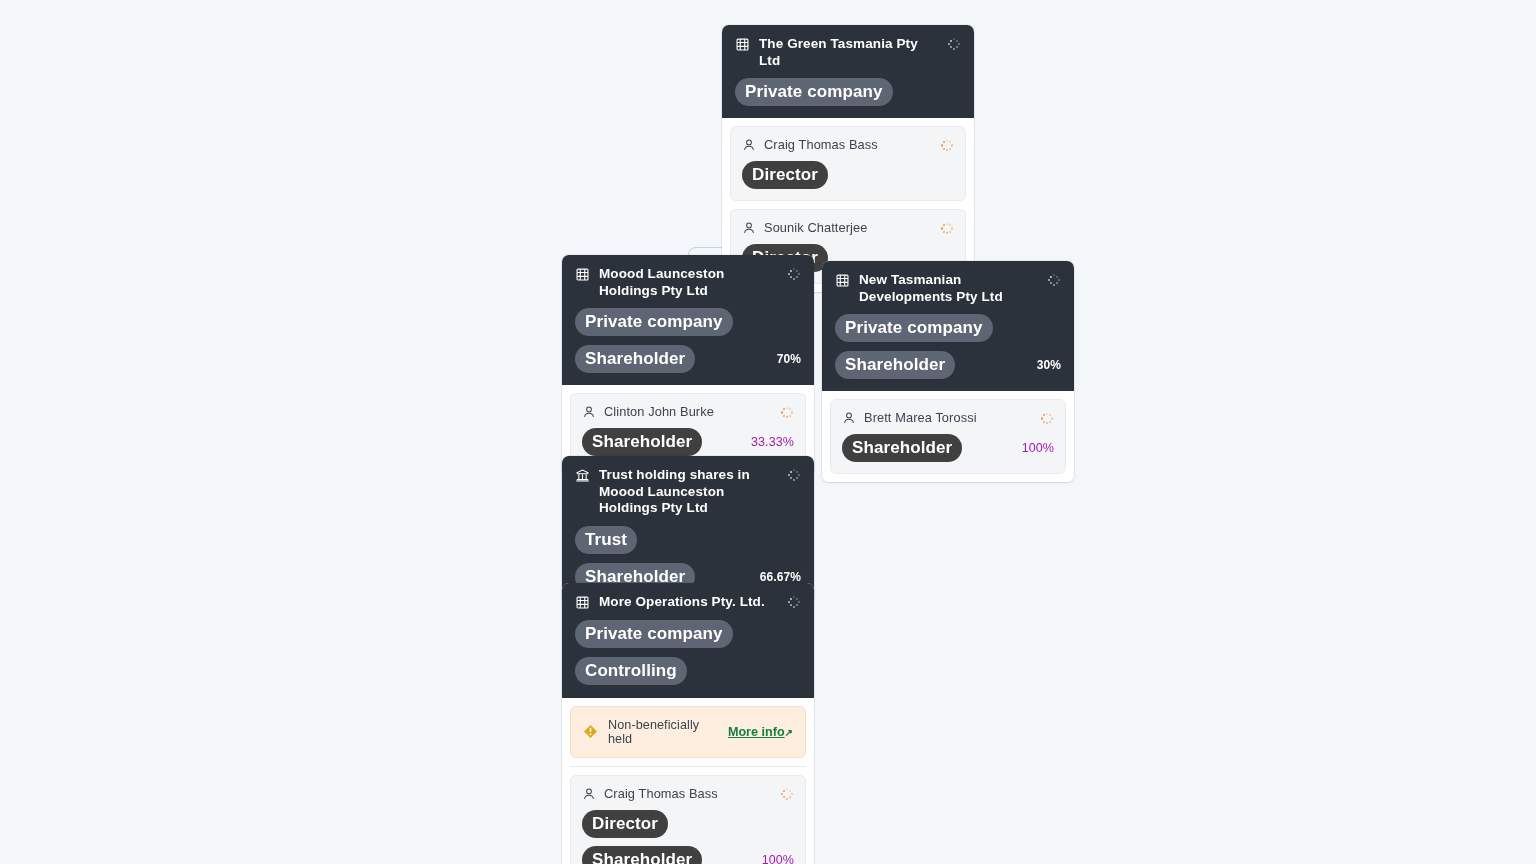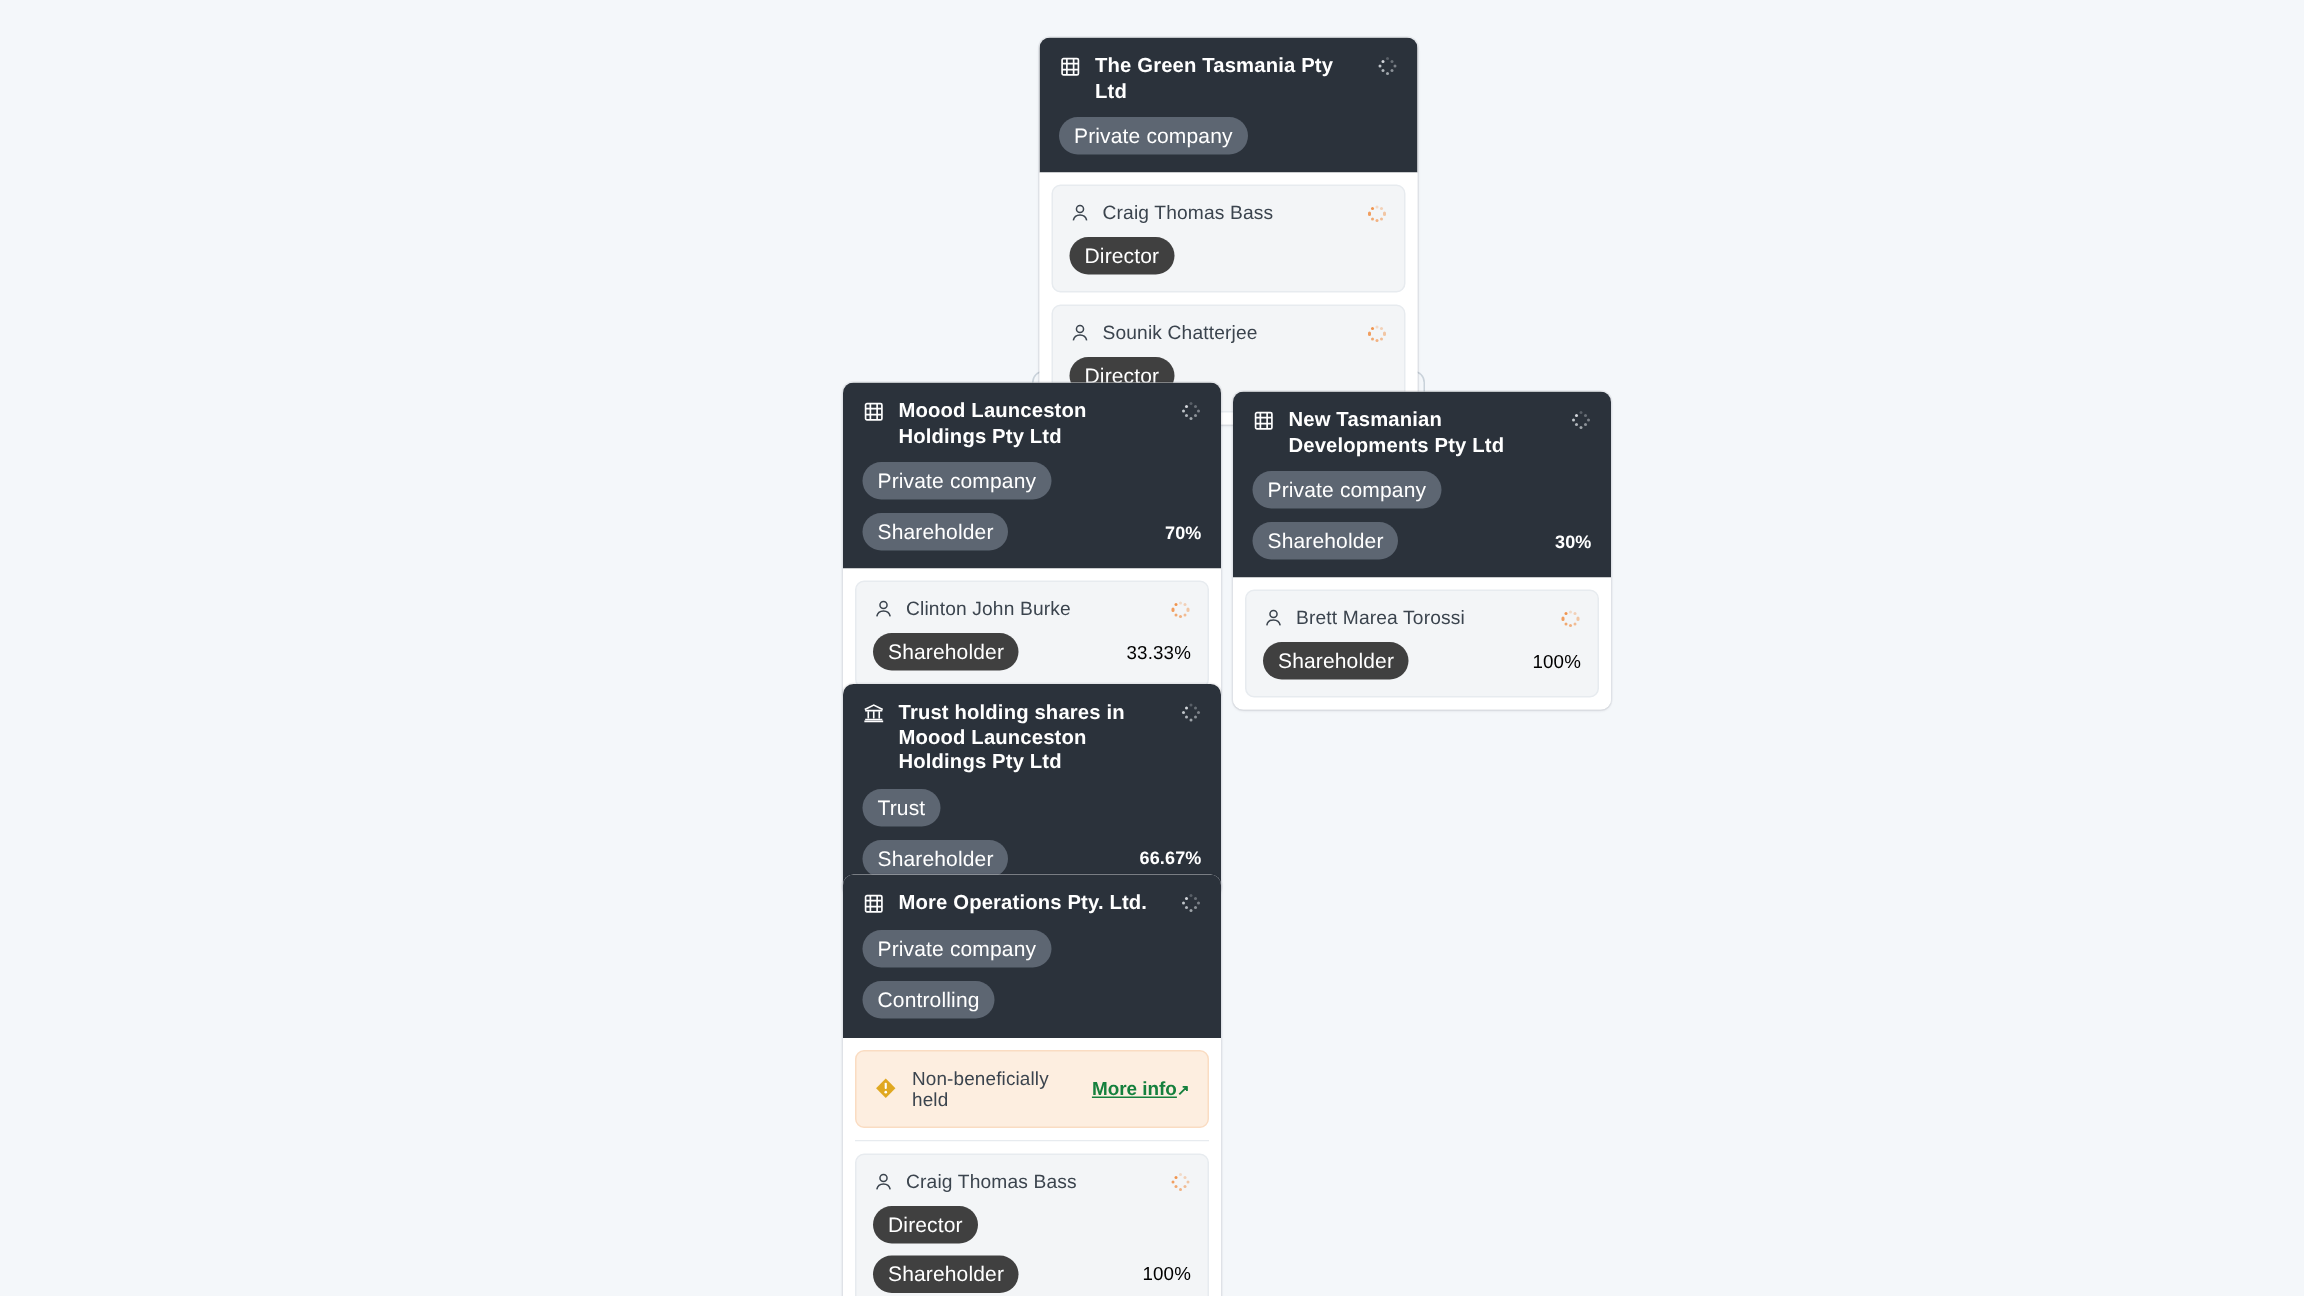--- a/index.html
+++ b/index.html
@@ -91,22 +91,22 @@
   .spinner-orange { color: #f08a3c; }
 
   .badge-row {
     display: flex;
     align-items: center;
     margin-top: 9px;
   }
   .badge {
     display: inline-block;
     border-radius: 999px;
-    font-size: 14px;
-    font-weight: normal;
+    font-size: 17px;
+    font-weight: bold;
     line-height: 1;
     padding: 5px 10px 6px 10px;
     letter-spacing: .1px;
     white-space: nowrap;
   }
   .badge-dark {
     background: #5d6672;
     color: #ffffff;
   }
   .badge-light {
@@ -116,21 +116,21 @@
   .pct {
     margin-left: auto;
     font-size: 12px;
     font-weight: bold;
     color: #ffffff;
     letter-spacing: .1px;
   }
   .pct-dark {
     margin-left: auto;
     font-size: 12.5px;
-    color: #000000;
+    color: #a21caf;
     letter-spacing: .1px;
   }
 
   
   .card-body {
     background: #ffffff;
     padding: 8px;
     display: flex;
     flex-direction: column;
     gap: 8px;
@@ -203,21 +203,21 @@
 <body>
 
 <div class="canvas">
 
   <div class="conn conn-v" style="left:818px; top:229px; height:18px;"></div>
   <div class="bracket" style="left:688px; top:247px; width:260px; height:14px;"></div>
 
   <div class="conn conn-v" style="left:688px; top:438px; height:20px;"></div>
   <div class="conn conn-v" style="left:688px; top:565px; height:18px;"></div>
 
-  <div class="card" style="left:693px; top:25px; width:252px;">
+  <div class="card" style="left:722px; top:25px; width:252px;">
     <div class="card-head">
       <div class="head-top">
         <span class="head-icon">
           <svg viewBox="0 0 16 16" fill="none" stroke="currentColor" stroke-width="1.2">
             <rect x="2.2" y="2.2" width="11.6" height="11.6" rx="1"></rect>
             <line x1="5.6" y1="2.2" x2="5.6" y2="13.8"></line>
             <line x1="10.4" y1="2.2" x2="10.4" y2="13.8"></line>
             <line x1="2.2" y1="5.8" x2="13.8" y2="5.8"></line>
             <line x1="2.2" y1="10" x2="13.8" y2="10"></line>
           </svg>

